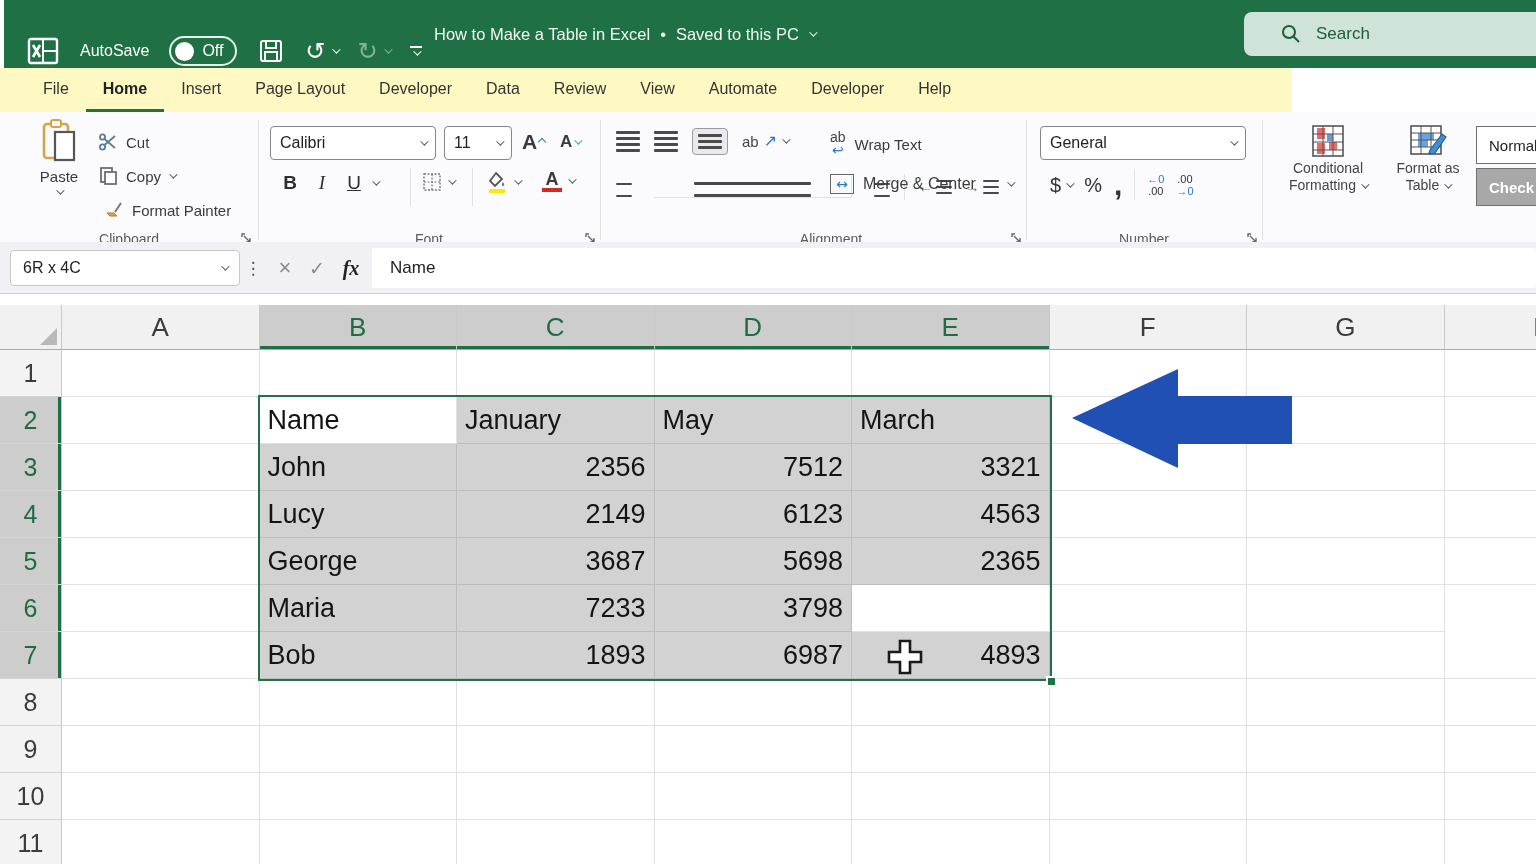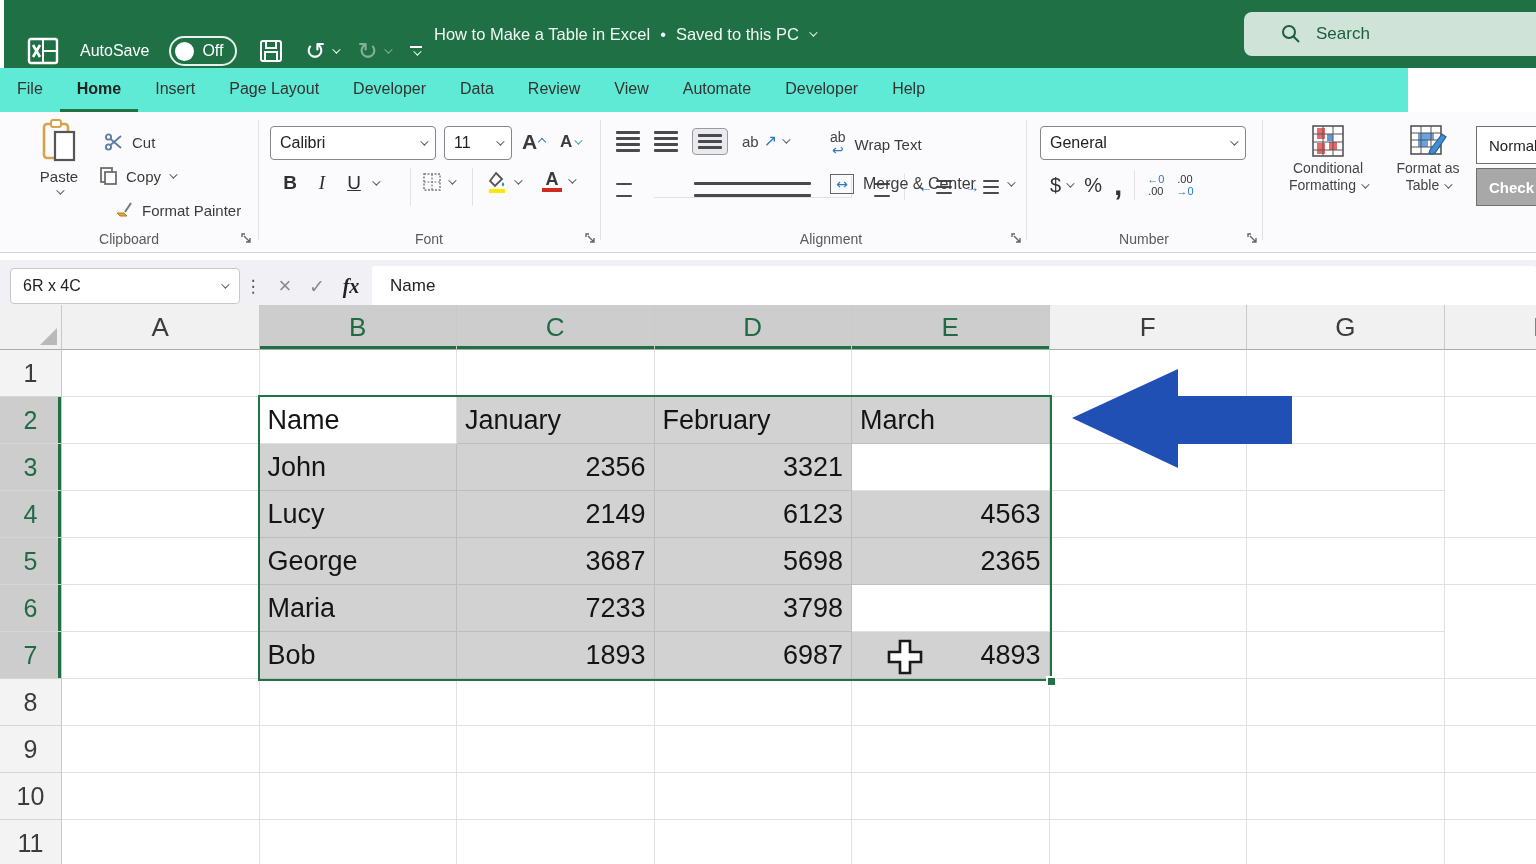--- a/index.html
+++ b/index.html
@@ -17,21 +17,21 @@
   .glyph{font-family:"DejaVu Sans",sans-serif;font-size:24px;line-height:1}
   .dim{opacity:.45}
   .chev{display:inline-block;width:8px;height:8px;border-right:2px solid currentColor;border-bottom:2px solid currentColor;transform:rotate(45deg) translateY(-2px)}
   .chev.sm{width:6px;height:6px;border-width:1.5px}
   .qat{display:flex;flex-direction:column;align-items:center;gap:2px}
   .qat .bar{width:12px;height:2px;background:#fff}
   .tb-title{position:absolute;left:430px;top:0;height:68px;display:flex;align-items:center;gap:10px;font-size:16.5px;color:#f2f8f4}
   .search{position:absolute;left:1240px;top:12px;width:310px;height:44px;background:#cfe3d8;border-radius:8px;display:flex;align-items:center;gap:14px;padding-left:36px;color:#1b5e3b;font-size:17px}
 
   
-  .tabrow{position:absolute;left:0;top:68px;width:1408px;height:44px;background:#5eead4;display:flex;align-items:stretch;gap:0;}
+  .tabrow{position:absolute;left:0;top:68px;width:1292px;height:44px;background:#fef9c3;display:flex;align-items:stretch;gap:0;padding-left:26px}
   .tab{display:flex;align-items:center;padding:0 17px;font-size:16px;color:#333;border-bottom:3px solid transparent}
   .tab.active{font-weight:bold;color:#222;border-bottom:3px solid #217346}
 
   
   .ribbon{position:absolute;left:0;top:112px;width:1536px;height:141px;background:#fbfbfd;border-bottom:1px solid #d5d5d8;font-size:15px;color:#3b3b3b}
   .vsep{position:absolute;top:8px;height:120px;width:1px;background:#e2e2e4}
   .msep{position:absolute;top:56px;height:38px;width:1px;background:#e2e2e4}
   .grp-label{position:absolute;top:119px;font-size:14px;color:#5c5a58;text-align:center}
   .launcher{position:absolute;top:120px;width:13px;height:13px}
   .btn-col{position:absolute;display:flex;flex-direction:column;align-items:center;gap:4px}
@@ -44,21 +44,21 @@
   .bars i{height:2.5px;background:#4a4a4a;border-radius:1px;display:block}
   .bars.h i:nth-child(even){width:65%}
   .bars.h.l i{align-self:flex-start}.bars.h.c i{align-self:center}.bars.h.r i{align-self:flex-end}
   .selbox{border:1px solid #9a9aa0;background:#e9e9f0;border-radius:4px;padding:5px}
   .blue{color:#2b79c2}
   .dec2{display:flex;flex-direction:column;align-items:center;font-size:11px;line-height:12px;color:#333}
   .bigbtn{position:absolute;width:100px;display:flex;flex-direction:column;align-items:center;font-size:14px;line-height:17px;color:#444;text-align:center}
   .stylebox{position:absolute;width:130px;height:38px;display:flex;align-items:center;padding-left:12px;font-size:15px}
 
   
-  .frow{position:absolute;left:0;top:260px;width:1536px;height:52px;background:#f1f0f5;border-bottom:1px solid #cfcfd3}
+  .frow{position:absolute;left:0;top:242px;width:1536px;height:52px;background:#f1f0f5;border-bottom:1px solid #cfcfd3}
   .namebox{position:absolute;left:10px;top:8px;width:230px;height:36px;background:#fff;border:1px solid #c8c8cc;border-radius:4px;display:flex;align-items:center;justify-content:space-between;padding:0 12px;font-size:16px;color:#222}
   .fbtn{position:absolute;top:8px;height:36px;display:flex;align-items:center;justify-content:center;font-size:19px;color:#8a8a8a}
   .finput{position:absolute;left:372px;top:6px;right:0;height:40px;background:#fff;border-radius:3px;display:flex;align-items:center;padding-left:18px;font-size:17px;color:#222}
 
   
   .grid{position:absolute;left:0;top:305px;width:1536px;height:559px;overflow:hidden;background:#fff}
   .hdr{display:flex;height:45px;width:1642px}
   .corner{width:62px;height:45px;background:#f1f1f1;border-right:1px solid #c9c9c9;border-bottom:1px solid #ababab;position:relative}
   .corner:after{content:"";position:absolute;right:4px;bottom:4px;border-left:17px solid transparent;border-bottom:17px solid #b9b9b9}
   .ch{width:197.5px;background:#f1f1f1;border-right:1px solid #c9c9c9;border-bottom:1px solid #ababab;display:flex;align-items:center;justify-content:center;font-size:26px;color:#3c3c3c}
@@ -154,42 +154,42 @@
 
     <div class="btn-col" style="left:28px;top:6px;width:62px">
       <svg class="svgicon" width="38" height="46" viewBox="0 0 38 46">
         <rect x="4" y="6" width="24" height="34" rx="3" fill="none" stroke="#d8a24a" stroke-width="2.6"></rect>
         <rect x="11" y="2" width="10" height="7" rx="2" fill="#fff" stroke="#d8a24a" stroke-width="2"></rect>
         <rect x="15" y="14" width="19" height="28" fill="#fff" stroke="#555" stroke-width="2.2"></rect>
       </svg>
       <span>Paste</span>
       <span class="chev sm" style="color:#555"></span>
     </div>
-    <div class="rib-row" style="left:104px;top:20px">
+    <div class="rib-row" style="left:98px;top:20px">
       <span>
         <svg class="svgicon" width="20" height="20" viewBox="0 0 20 20">
           <circle cx="4.5" cy="15" r="2.6" fill="none" stroke="#5b7c9e" stroke-width="1.8"></circle>
           <circle cx="4.5" cy="5" r="2.6" fill="none" stroke="#5b7c9e" stroke-width="1.8"></circle>
           <line x1="6.5" y1="13" x2="17" y2="4" stroke="#5b7c9e" stroke-width="1.8"></line>
           <line x1="6.5" y1="7" x2="17" y2="16" stroke="#5b7c9e" stroke-width="1.8"></line>
         </svg>
       </span>
       <span>Cut</span>
     </div>
     <div class="rib-row" style="left:98px;top:54px">
       <span>
         <svg class="svgicon" width="20" height="20" viewBox="0 0 20 20">
           <rect x="3" y="2" width="11" height="14" fill="#fff" stroke="#666" stroke-width="1.7"></rect>
           <rect x="7" y="6" width="11" height="12" fill="#fff" stroke="#666" stroke-width="1.7"></rect>
         </svg>
       </span>
       <span>Copy</span>
       <span class="chev sm" style="color:#555"></span>
     </div>
-    <div class="rib-row" style="left:114px;top:88px">
+    <div class="rib-row" style="left:104px;top:88px">
       <span>
         <svg class="svgicon" width="20" height="20" viewBox="0 0 20 20">
           <path d="M3 13 L10 13 L13 16 L6 16 Z" fill="#e8a33d" stroke="#b97d22" stroke-width="1"></path>
           <line x1="11" y1="12" x2="17" y2="3" stroke="#777" stroke-width="2"></line>
         </svg>
       </span>
       <span>Format Painter</span>
     </div>
     <div class="grp-label" style="left:0;width:258px">Clipboard</div>
     <span class="launcher" style="left:240px">
@@ -454,32 +454,33 @@
         <div class="c"></div>
         <div class="c"></div>
         <div class="c"></div>
     </div>
 
     <div class="row">
       <div class="rh sel">2</div>
       <div class="c"></div>
       <div class="c active">Name</div>
       <div class="c sel">January</div>
-      <div class="c sel">February</div>
+      <div class="c sel">May</div>
       <div class="c sel">March</div>
       <div class="c"></div>
         <div class="c"></div>
         <div class="c"></div>
     </div>
 
     <div class="row">
       <div class="rh sel">3</div>
       <div class="c"></div>
       <div class="c sel">John</div>
       <div class="c sel num">2356</div>
+      <div class="c sel num">7512</div>
       <div class="c sel num">3321</div>
       <div class="c"></div>
         <div class="c"></div>
         <div class="c"></div>
     </div>
 
     <div class="row">
       <div class="rh sel">4</div>
       <div class="c"></div>
       <div class="c sel">Lucy</div>

